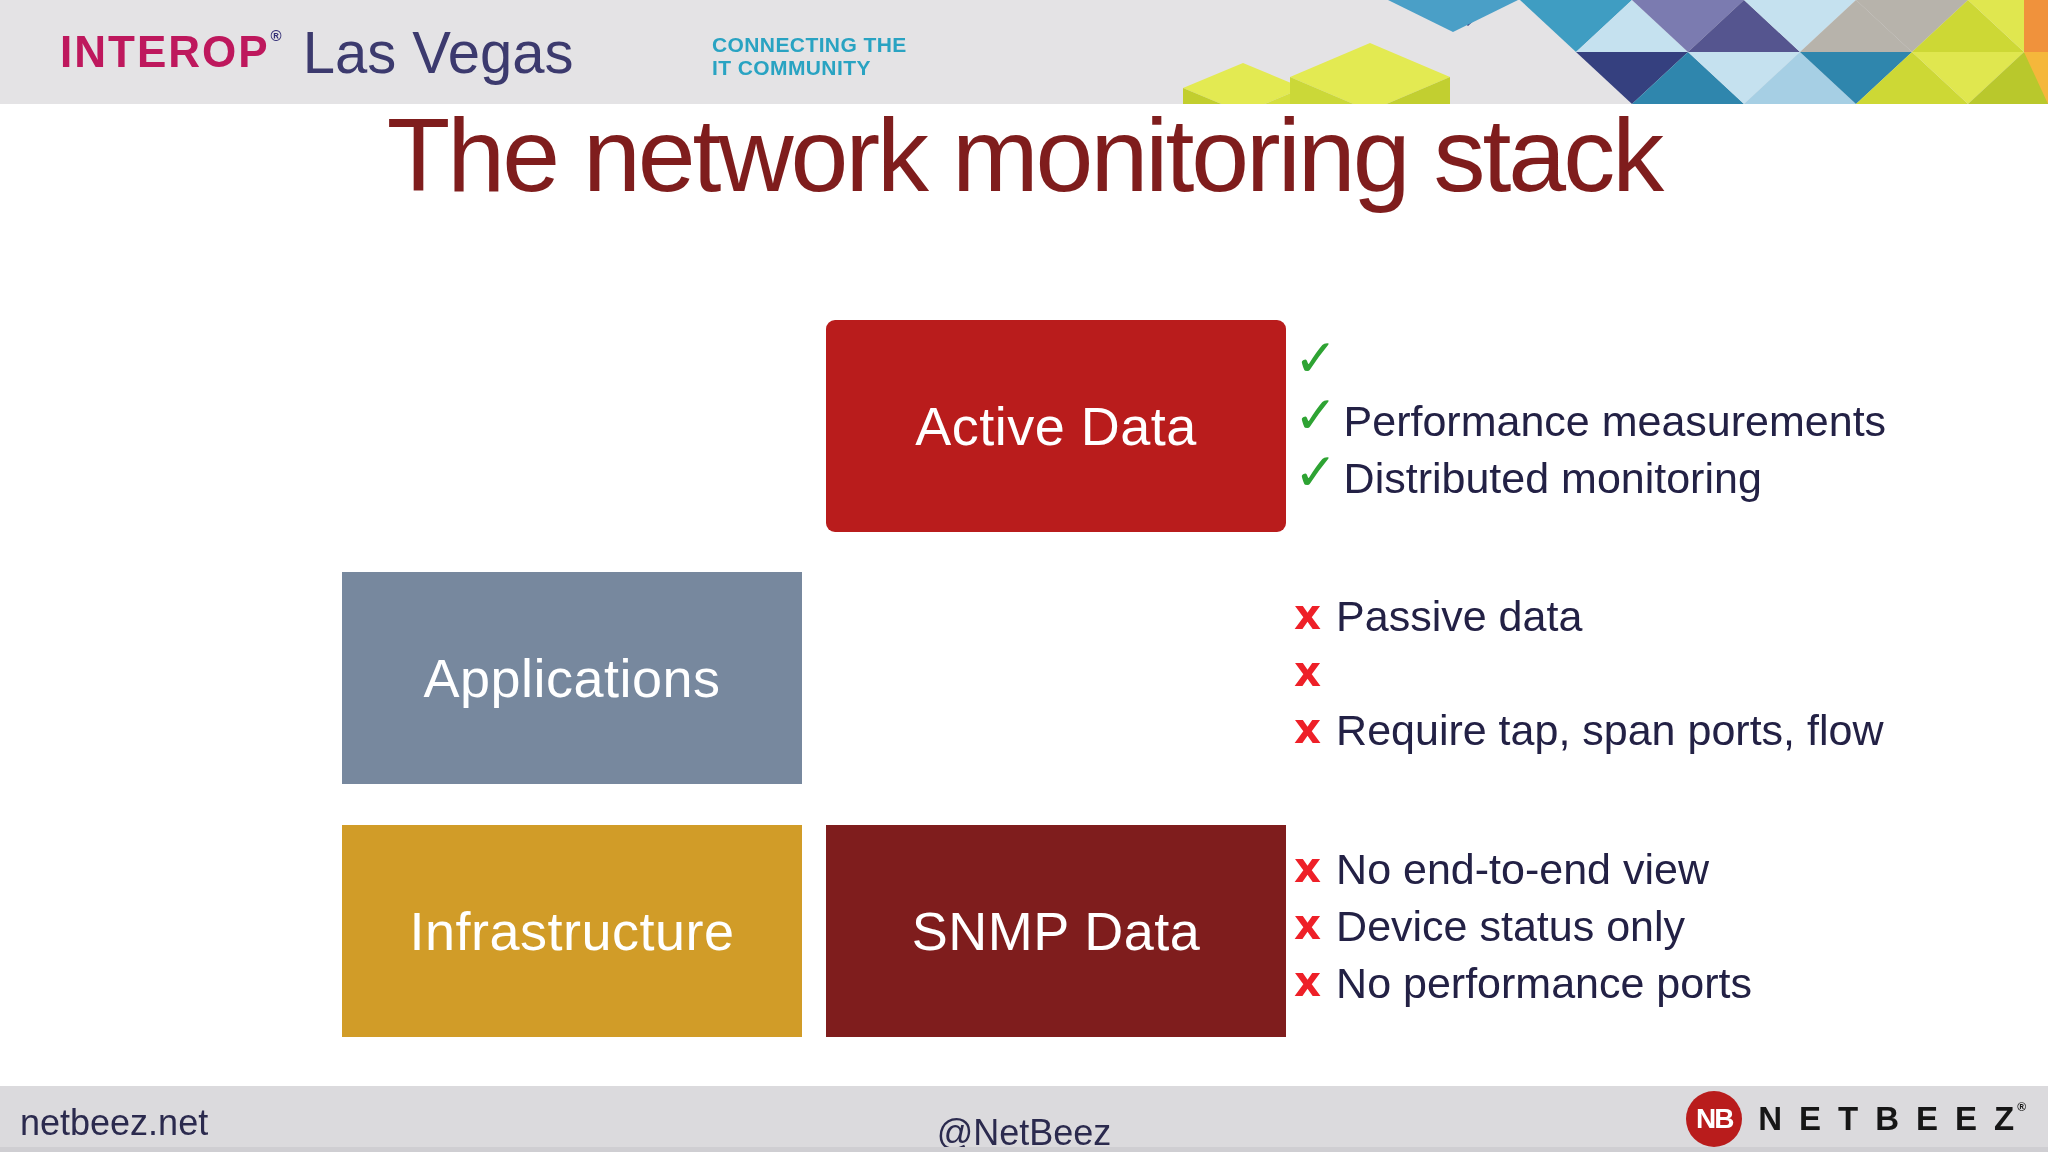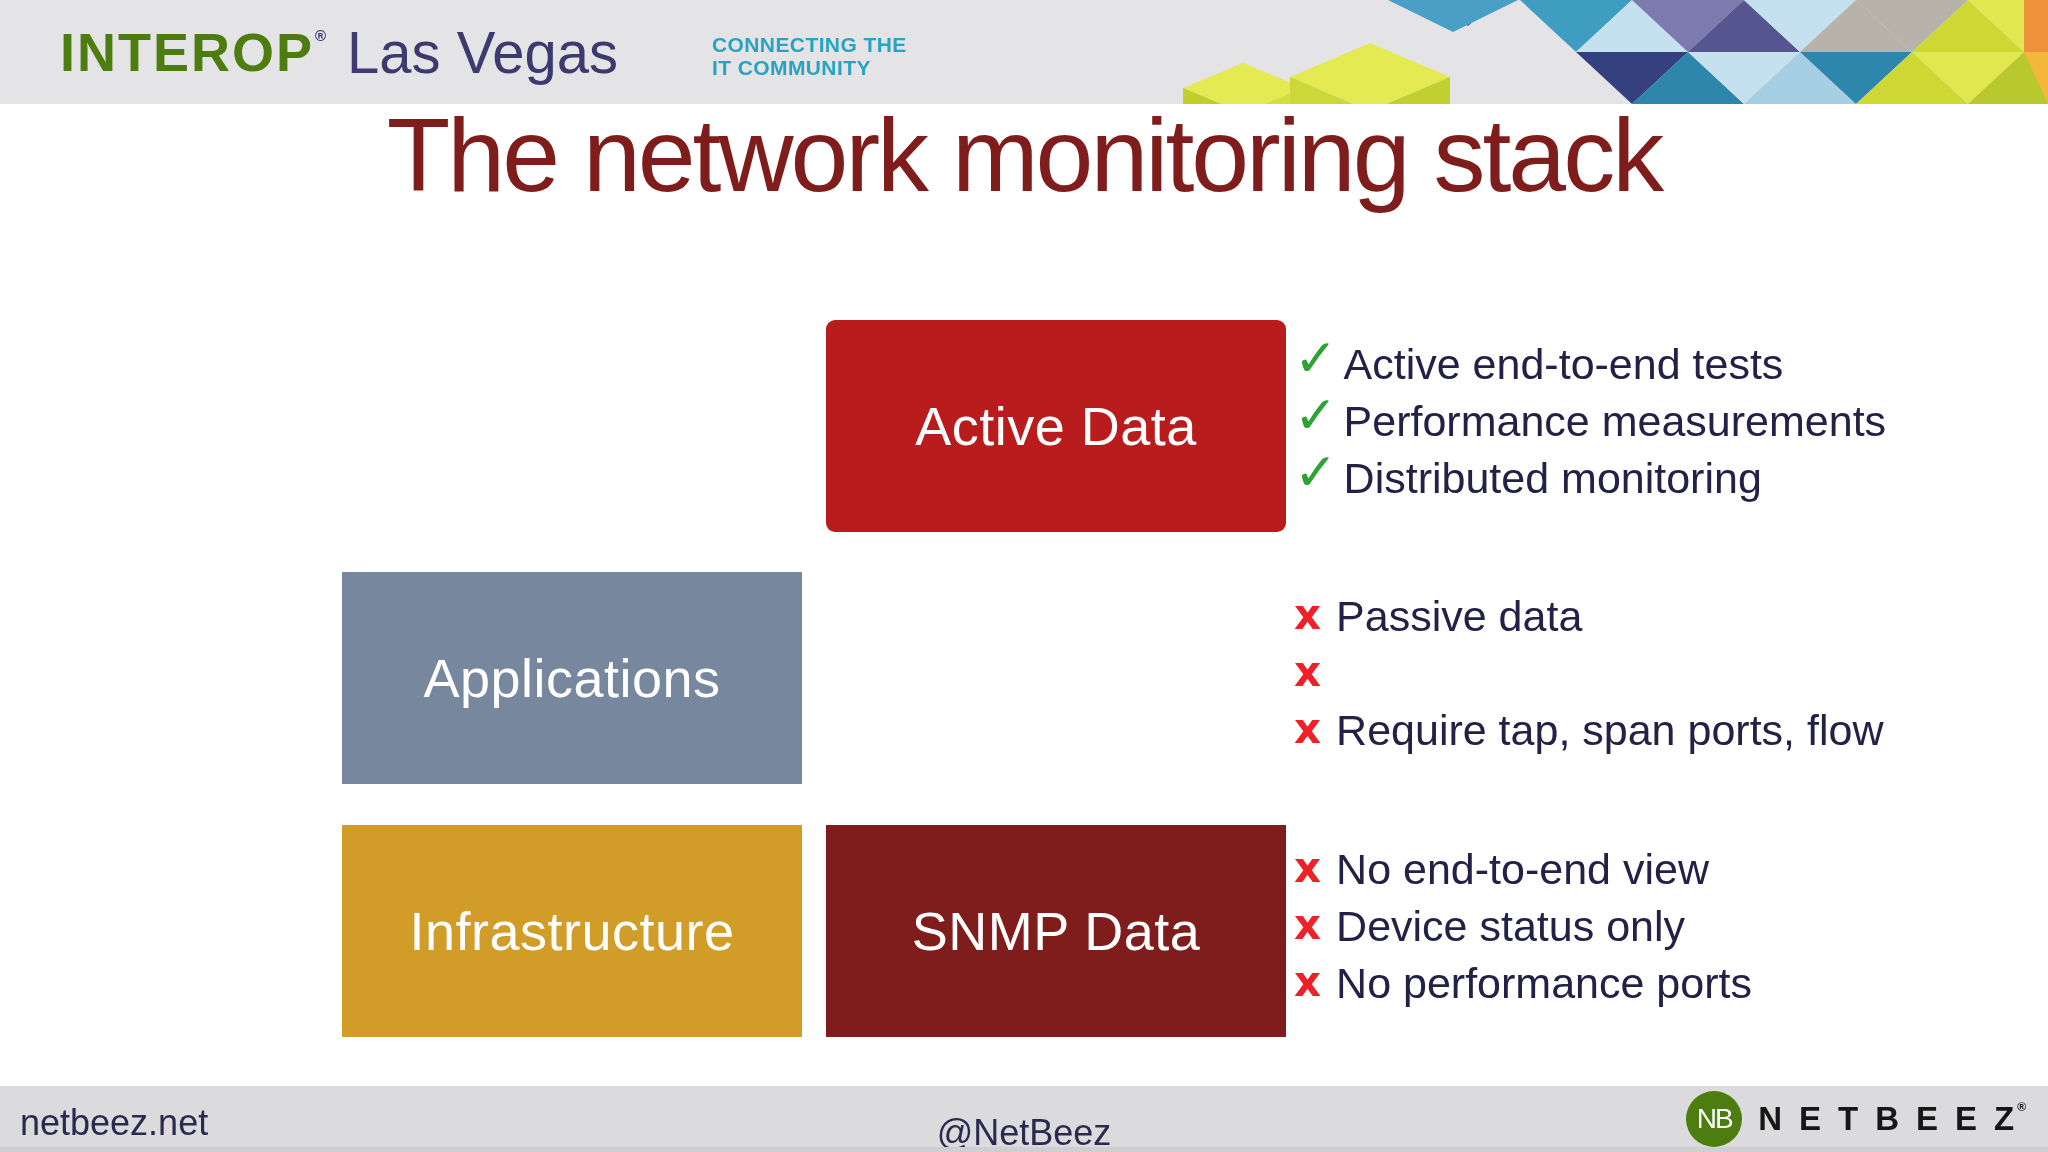--- a/index.html
+++ b/index.html
@@ -4,21 +4,21 @@
 <style>
   html,body{margin:0;padding:0;background:#ffffff;}
   .slide{
     position:relative;width:2048px;height:1152px;overflow:hidden;background:#ffffff;
     font-family:"Liberation Sans",sans-serif;
   }
 
   
   .header{position:absolute;left:0;top:0;width:2048px;height:104px;background:#e4e3e5;}
   .brand{position:absolute;left:60px;top:0;height:104px;display:flex;align-items:center;white-space:nowrap;}
-  .brand-interop{font-size:54px;font-weight:900;color:#4d7c0f;letter-spacing:2px;}
+  .brand-interop{font-size:44px;font-weight:900;color:#be185d;letter-spacing:2px;}
   .brand-reg{font-size:15px;font-weight:700;color:#322e76;position:relative;top:-17px;left:1px;}
   .brand-lv{font-size:58px;font-weight:400;color:#3c3a6e;margin-left:22px;letter-spacing:0px;
             transform:scaleY(1.02);}
   .tagline{position:absolute;left:712px;top:33px;color:#29a3c2;font-weight:700;
            font-size:21px;line-height:23px;letter-spacing:0.4px;}
   .mosaic{position:absolute;right:0;top:0;width:908px;height:104px;}
 
   
   .page-title{position:absolute;left:0;top:96px;width:2048px;text-align:center;
               font-size:104px;font-weight:400;color:#7f1d1d;letter-spacing:-3px;}
@@ -36,23 +36,23 @@
   .marker{font-family:"DejaVu Sans",sans-serif;font-weight:700;line-height:1;}
   .marker-check{font-size:52px;margin-right:6px;position:relative;top:-7px;}
   .marker-cross{font-size:42px;margin-right:15px;position:relative;top:-2px;}
 
   
   .footer{position:absolute;left:0;top:1086px;width:2048px;height:66px;background:#dbdadd;}
   .footer-edge{position:absolute;left:0;bottom:0;width:100%;height:5px;background:#cfced2;}
   .footer-site{position:absolute;left:20px;top:16px;font-size:36px;color:#2b2a4e;}
   .footer-handle{position:absolute;left:0;top:26px;width:100%;text-align:center;font-size:36px;color:#2b2a4e;}
   .nb-logo{position:absolute;right:8px;top:5px;display:flex;align-items:center;}
-  .nb-disc{width:56px;height:56px;border-radius:50%;background:#4d7c0f;color:#ffffff;
+  .nb-disc{width:56px;height:56px;border-radius:50%;background:#b91c1c;color:#ffffff;
            display:flex;align-items:center;justify-content:center;
-           font-weight:400;font-size:28px;letter-spacing:-2px;}
+           font-weight:700;font-size:28px;letter-spacing:-2px;}
   .nb-word{font-size:33px;font-weight:700;color:#161616;letter-spacing:17px;margin-left:16px;}
   .nb-reg{font-size:12px;font-weight:700;color:#161616;position:relative;top:-12px;left:-14px;}
 </style>
 </head>
 <body>
 
 <div class="slide">
 
   <div class="header">
     <div class="brand">
@@ -108,21 +108,20 @@
 
   <div class="page-title">The network monitoring stack</div>
 
   <div class="row row-1">
     <div class="box box-data" style="background-color: #b91c1c; border-radius: 9px;">
       <span>Active Data</span>
     </div>
     <div class="bullets">
       <div class="bullet">
         <span class="marker marker-check" style="color: rgb(46, 163, 51);">✓</span>
-        <span>Active end-to-end tests</span>
       </div>
       <div class="bullet">
         <span class="marker marker-check" style="color: rgb(46, 163, 51);">✓</span>
         <span>Performance measurements</span>
       </div>
       <div class="bullet">
         <span class="marker marker-check" style="color: rgb(46, 163, 51);">✓</span>
         <span>Distributed monitoring</span>
       </div>
     </div>

